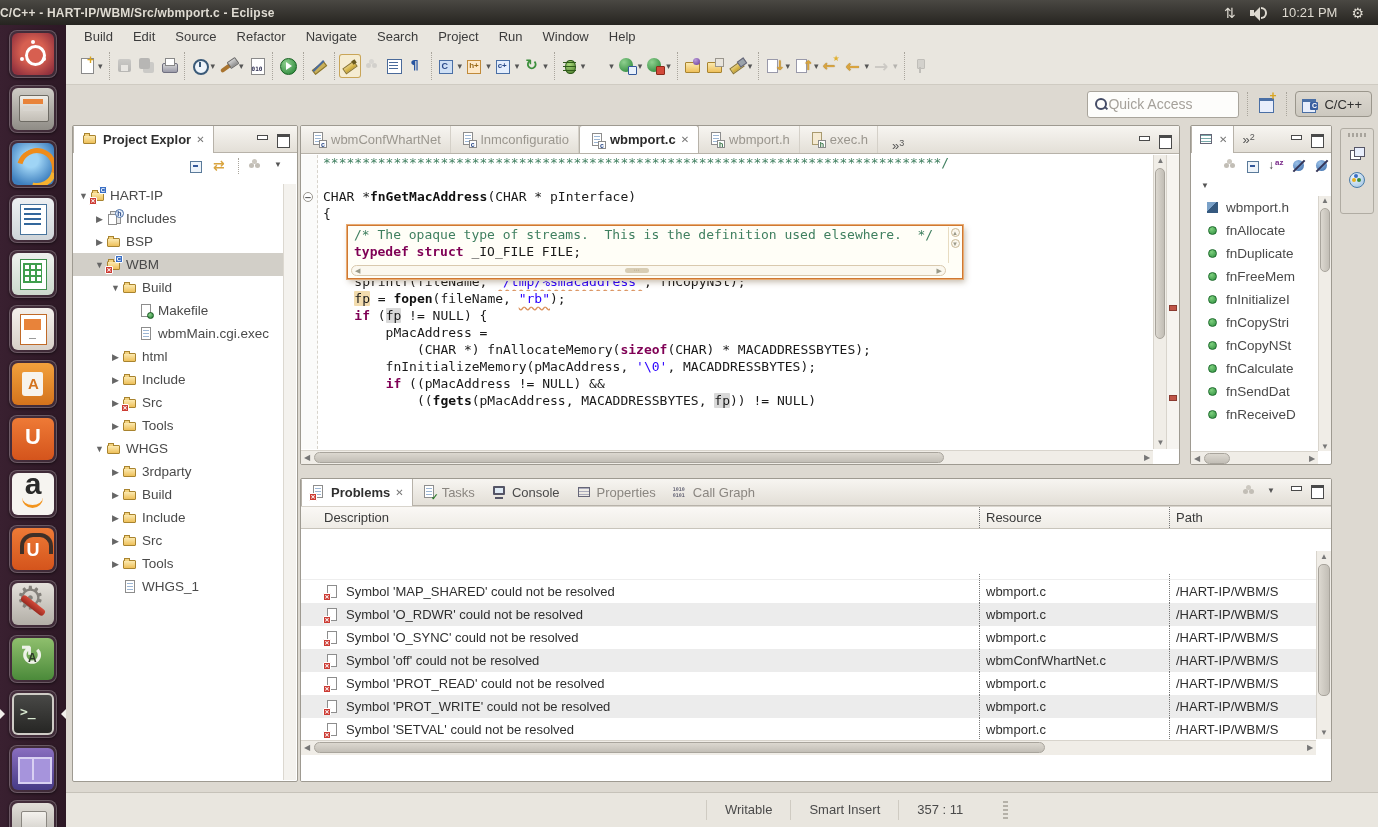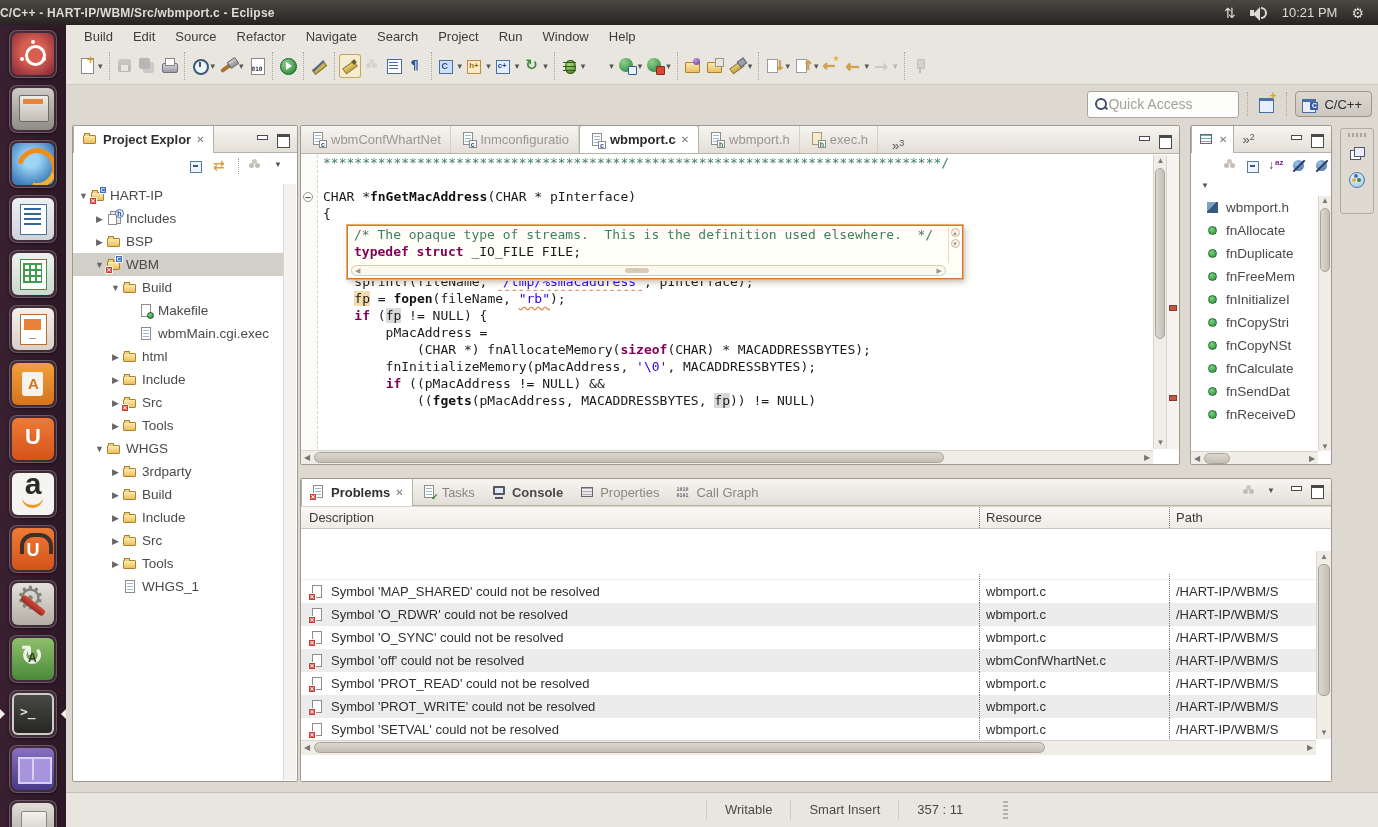--- a/index.html
+++ b/index.html
@@ -252,21 +252,21 @@
   .msbtn{position:relative;width:20px;height:18px}
   .ms-restore::before{content:"";position:absolute;left:3px;top:5px;width:9px;height:8px;border:1px solid #556;background:#fff}
   .ms-restore::after{content:"";position:absolute;left:7px;top:2px;width:9px;height:8px;border:1px solid #556;background:#e8eefc}
   .ms-target::before{content:"";position:absolute;left:2px;top:1px;width:14px;height:14px;border-radius:50%;background:radial-gradient(circle at 35% 30%,#eef6ff,#9ac0e0);border:1px solid #4a7aa8}
   .ms-target::after{content:"";position:absolute;left:5px;top:7px;width:4px;height:4px;border-radius:50%;background:#e8b020;box-shadow:5px 0 0 #3a8a3a,2px -4px 0 #3a6fc4}
 
   
   #problems{left:300px;top:478px;width:1032px;height:304px}
   #psummary{height:21px;font-size:13px;color:#2f2f2f;padding:3px 0 0 8px}
   #phead{height:23px;display:flex;align-items:center;background:linear-gradient(#faf8f5,#efece6);border-top:1px solid #d8d4cc;border-bottom:1px solid #c8c4bb;font-size:13px;color:#3a3a3a}
-  .c-desc{width:678px;padding-left:8px}
+  .c-desc{width:678px;padding-left:23px}
   .c-res{width:190px;padding-left:6px;border-left:1px dotted #777;height:100%;display:flex;align-items:center}
   .c-path{flex:1;padding-left:6px;border-left:1px dotted #777;height:100%;display:flex;align-items:center}
   #prows{position:absolute;left:0;right:15px;top:95px;bottom:42px;overflow:hidden}
   .sliver{height:6px;background:#fff;border-bottom:1px solid #eee;display:flex}
   .prow{display:flex;align-items:center;height:23px;font-size:13px;color:#2f2f2f;background:#fff}
   .prow.alt{background:#ececec}
   .prow .c-desc{display:flex;align-items:center;gap:6px;white-space:nowrap;overflow:hidden}
   .prow .c-res,.prow .c-path{white-space:nowrap;overflow:hidden}
   #pvscroll{position:absolute;right:0;top:72px;bottom:42px;width:15px;background:#f0ede7;border-left:1px solid #d8d4cc}
   #pvscroll .arr{position:absolute;left:0;width:14px;height:12px;font-size:8px;color:#777;text-align:center;line-height:12px}
@@ -745,21 +745,21 @@
                 <span>▲</span>
                 <span>▼</span>
               </div>
               <div class="tipscroll">
                 <span class="tiparr" style="left: 3px;">◀</span>
                 <span class="tipthumb">⋯</span>
                 <span class="tiparr" style="right: 3px;">▶</span>
               </div>
             </div>
           </div>
-          <div class="cline clip"><div class="clipinner"><span class="pl">    sprintf(fileName, </span><span class="strw">"/tmp/%smacaddress"</span><span class="pl">, pInterface);</span></div></div>
+          <div class="cline clip"><div class="clipinner"><span class="pl">    sprintf(fileName, </span><span class="strw">"/tmp/%smacaddress"</span><span class="pl">, fnCopyNSt);</span></div></div>
           <div class="cline"><span class="pl">    </span><span class="occ1">fp</span><span class="pl"> = </span><span class="fnb">fopen</span><span class="pl">(fileName, </span><span class="strw">"rb"</span><span class="pl">);</span></div>
           <div class="cline"><span class="pl">    </span><span class="kw">if</span><span class="pl"> (</span><span class="occ2">fp</span><span class="pl"> != NULL) {</span></div>
           <div class="cline"><span class="pl">        pMacAddress =</span></div>
           <div class="cline"><span class="pl">            (CHAR *) fnAllocateMemory(</span><span class="kw">sizeof</span><span class="pl">(CHAR) * MACADDRESSBYTES);</span></div>
           <div class="cline"><span class="pl">        fnInitializeMemory(pMacAddress, </span><span class="str">'\0'</span><span class="pl">, MACADDRESSBYTES);</span></div>
           <div class="cline"><span class="pl">        </span><span class="kw">if</span><span class="pl"> ((pMacAddress != NULL) &amp;&amp;</span></div>
           <div class="cline"><span class="pl">            ((</span><span class="fnb">fgets</span><span class="pl">(pMacAddress, MACADDRESSBYTES, </span><span class="occ2">fp</span><span class="pl">)) != NULL)</span></div>
         </div>
     </div>
     <div id="evscroll">
@@ -899,21 +899,21 @@
             <div class="ip pg-lines"></div>
             <div class="ip b-chk">✓</div>
           </span>
           <span>Tasks</span>
         </div>
         <div class="vtab">
           <span class="ic">
             <div class="ip mon"></div>
             <div class="ip mon2"></div>
           </span>
-          <span style="font-weight: bold; color: rgb(74, 74, 74);">Console</span>
+          <span style="font-weight: normal; color: rgb(74, 74, 74);">Console</span>
         </div>
         <div class="vtab">
           <span class="ic">
             <div class="ip grid"></div>
           </span>
           <span>Properties</span>
         </div>
         <div class="vtab">
           <span class="ic">
             <div class="ip bits">10100101</div>

